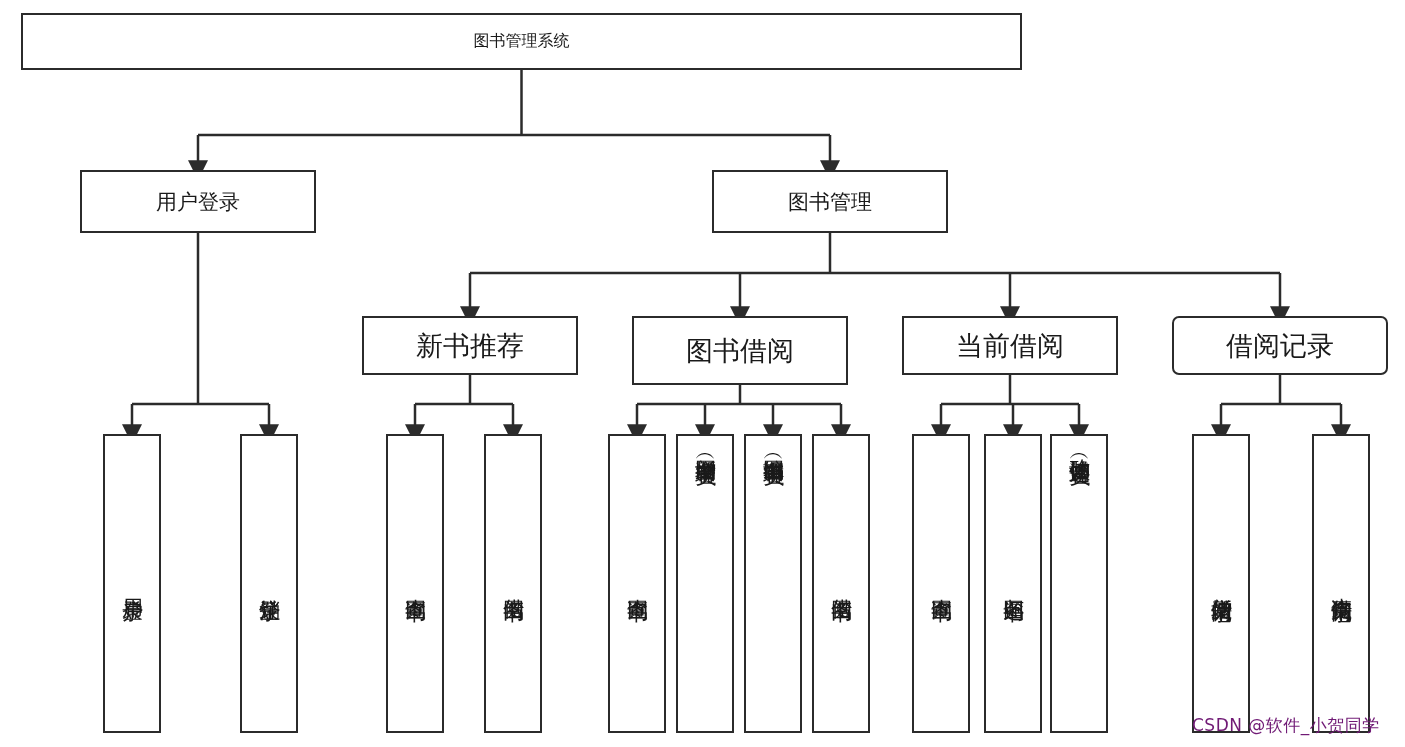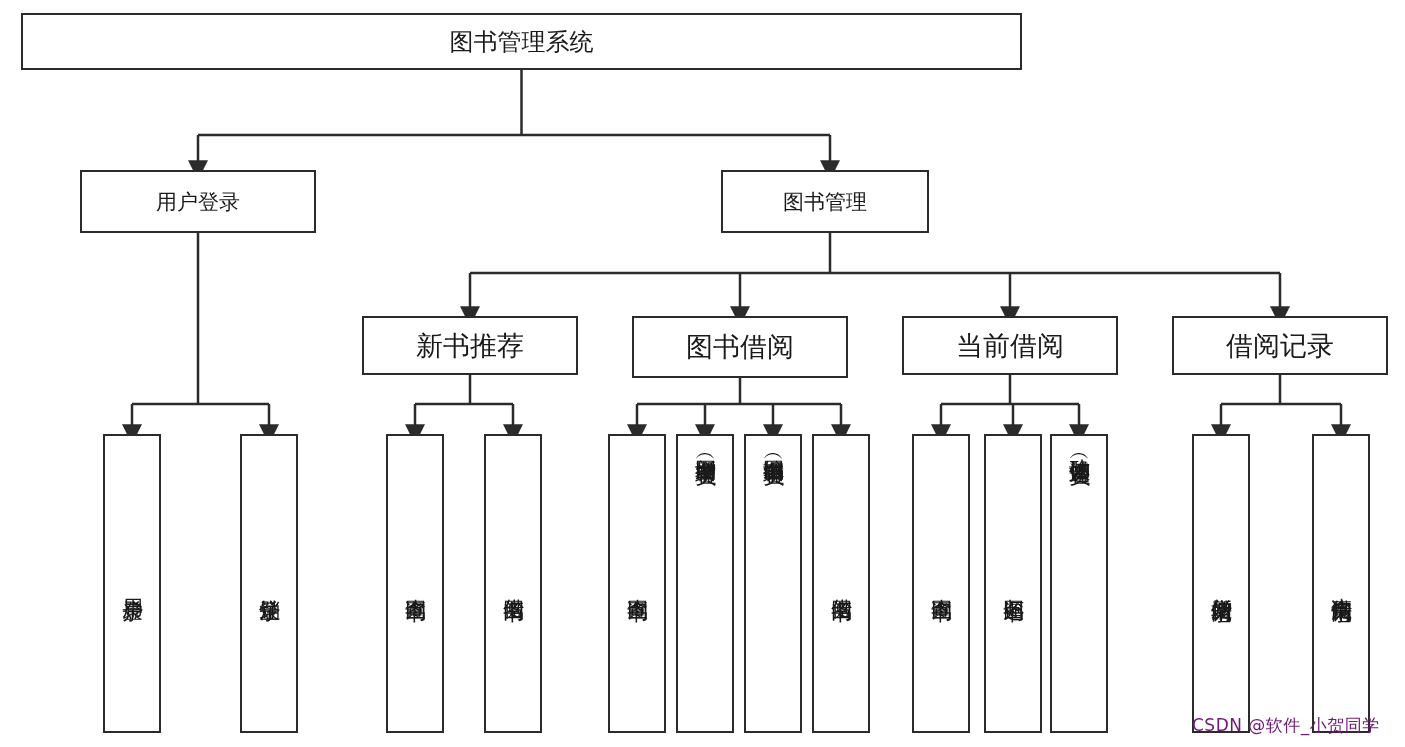--- a/index.html
+++ b/index.html
@@ -30,21 +30,21 @@
     box-sizing: border-box;
     background: #ffffff;
     border: 2.5px solid #2b2b2b;
     display: flex;
     align-items: center;
     justify-content: center;
     color: #1a1a1a;
     text-align: center;
   }
   .node.root {
-    font-size: 24px;
+    font-size: 16px;
   }
   .node.lvl2 {
     font-size: 21px;
   }
   .node.lvl3 {
     font-size: 27px;
   }
   .node.leaf {
     writing-mode: vertical-rl;
     text-orientation: upright;
@@ -125,34 +125,34 @@
     </g>
   </svg>
 
   <div class="node root" id="node-root" style="left: 21px; top: 13px; width: 1001px; height: 57px;">
     <span class="node-label">图书管理系统</span>
   </div>
 
   <div class="node lvl2" id="node-l2-0" style="left: 80px; top: 170px; width: 236px; height: 63px;">
     <span class="node-label">用户登录</span>
   </div>
-  <div class="node lvl2" id="node-l2-1" style="left: 712px; top: 170px; width: 208px; height: 63px; margin-left: 9px;">
+  <div class="node lvl2" id="node-l2-1" style="left: 712px; top: 170px; width: 236px; height: 63px;">
     <span class="node-label">图书管理</span>
   </div>
 
   <div class="node lvl3" id="node-l3-0" style="left: 362px; top: 316px; width: 216px; height: 59px;">
     <span class="node-label">新书推荐</span>
   </div>
-  <div class="node lvl3" id="node-l3-1" style="left: 632px; top: 316px; width: 216px; height: 62px;">
+  <div class="node lvl3" id="node-l3-1" style="left: 632px; top: 316px; width: 216px; height: 69px;">
     <span class="node-label">图书借阅</span>
   </div>
   <div class="node lvl3" id="node-l3-2" style="left: 902px; top: 316px; width: 216px; height: 59px;">
     <span class="node-label">当前借阅</span>
   </div>
-  <div class="node lvl3" id="node-l3-3" style="left: 1172px; top: 316px; width: 216px; height: 59px;">
+  <div class="node lvl3" id="node-l3-3" style="left: 1172px; top: 316px; width: 216px; height: 59px; border-radius: 7px;">
     <span class="node-label">借阅记录</span>
   </div>
 
   <div class="node leaf" id="node-leaf-0" style="left: 103px; top: 434px; width: 58px; height: 299px;">
     <span class="node-label">用户登录</span>
   </div>
   <div class="node leaf" id="node-leaf-1" style="left: 240px; top: 434px; width: 58px; height: 299px;">
     <span class="node-label">注销登录</span>
   </div>
   <div class="node leaf" id="node-leaf-2" style="left: 386px; top: 434px; width: 58px; height: 299px;">

